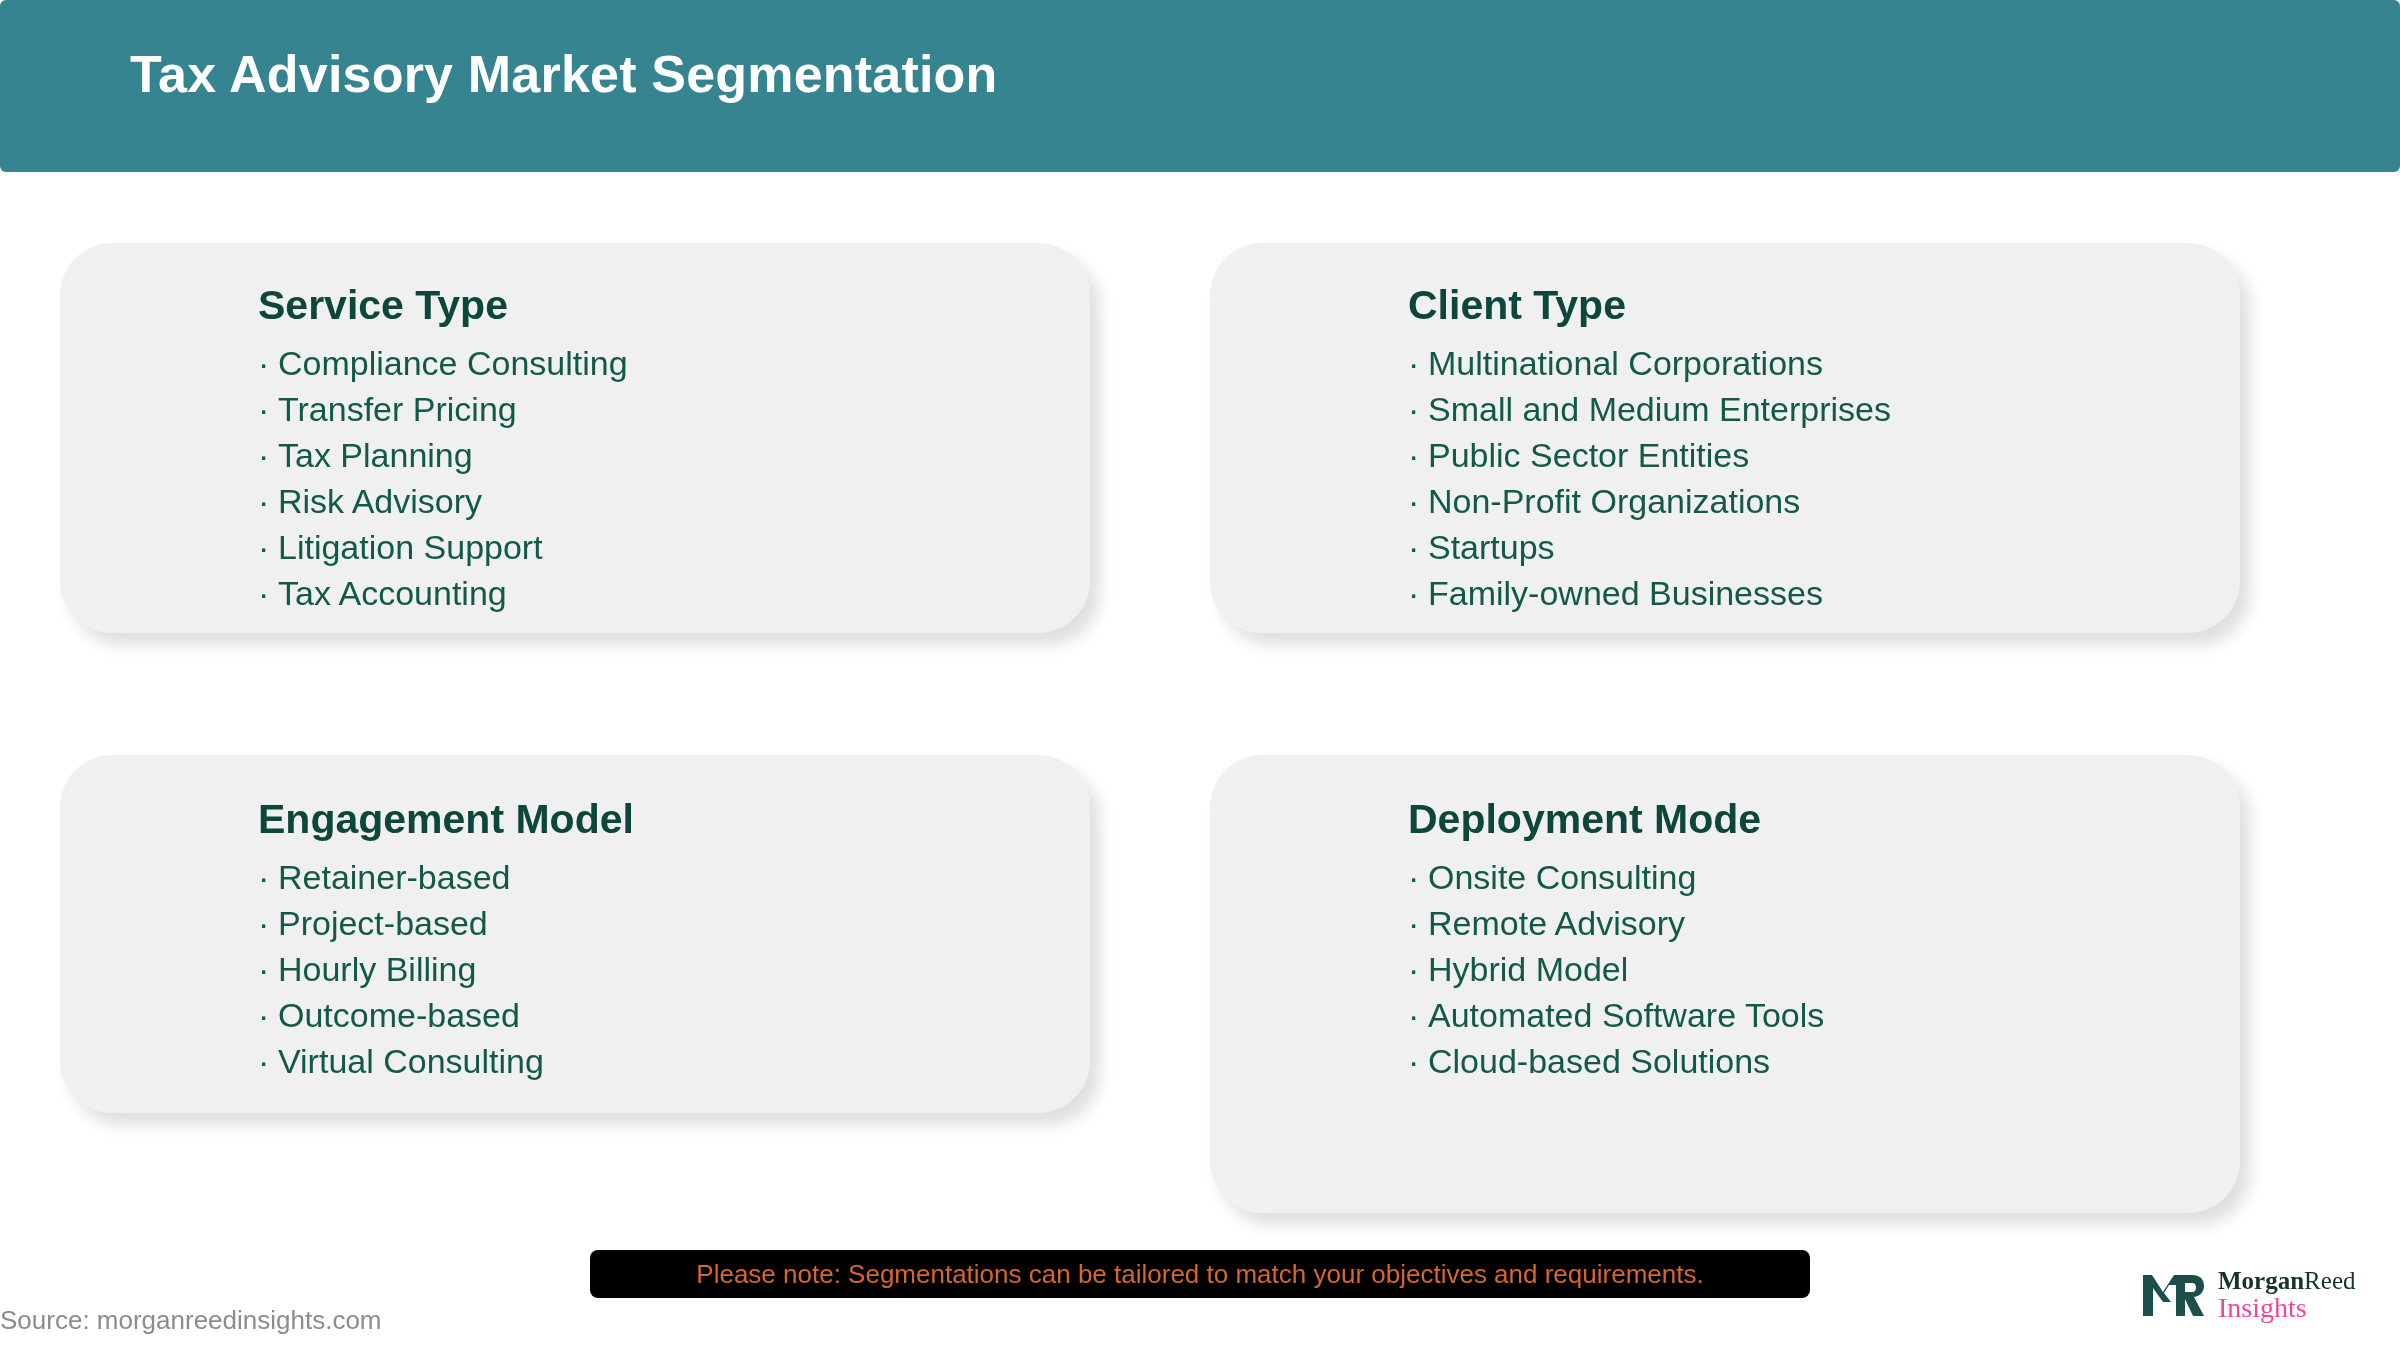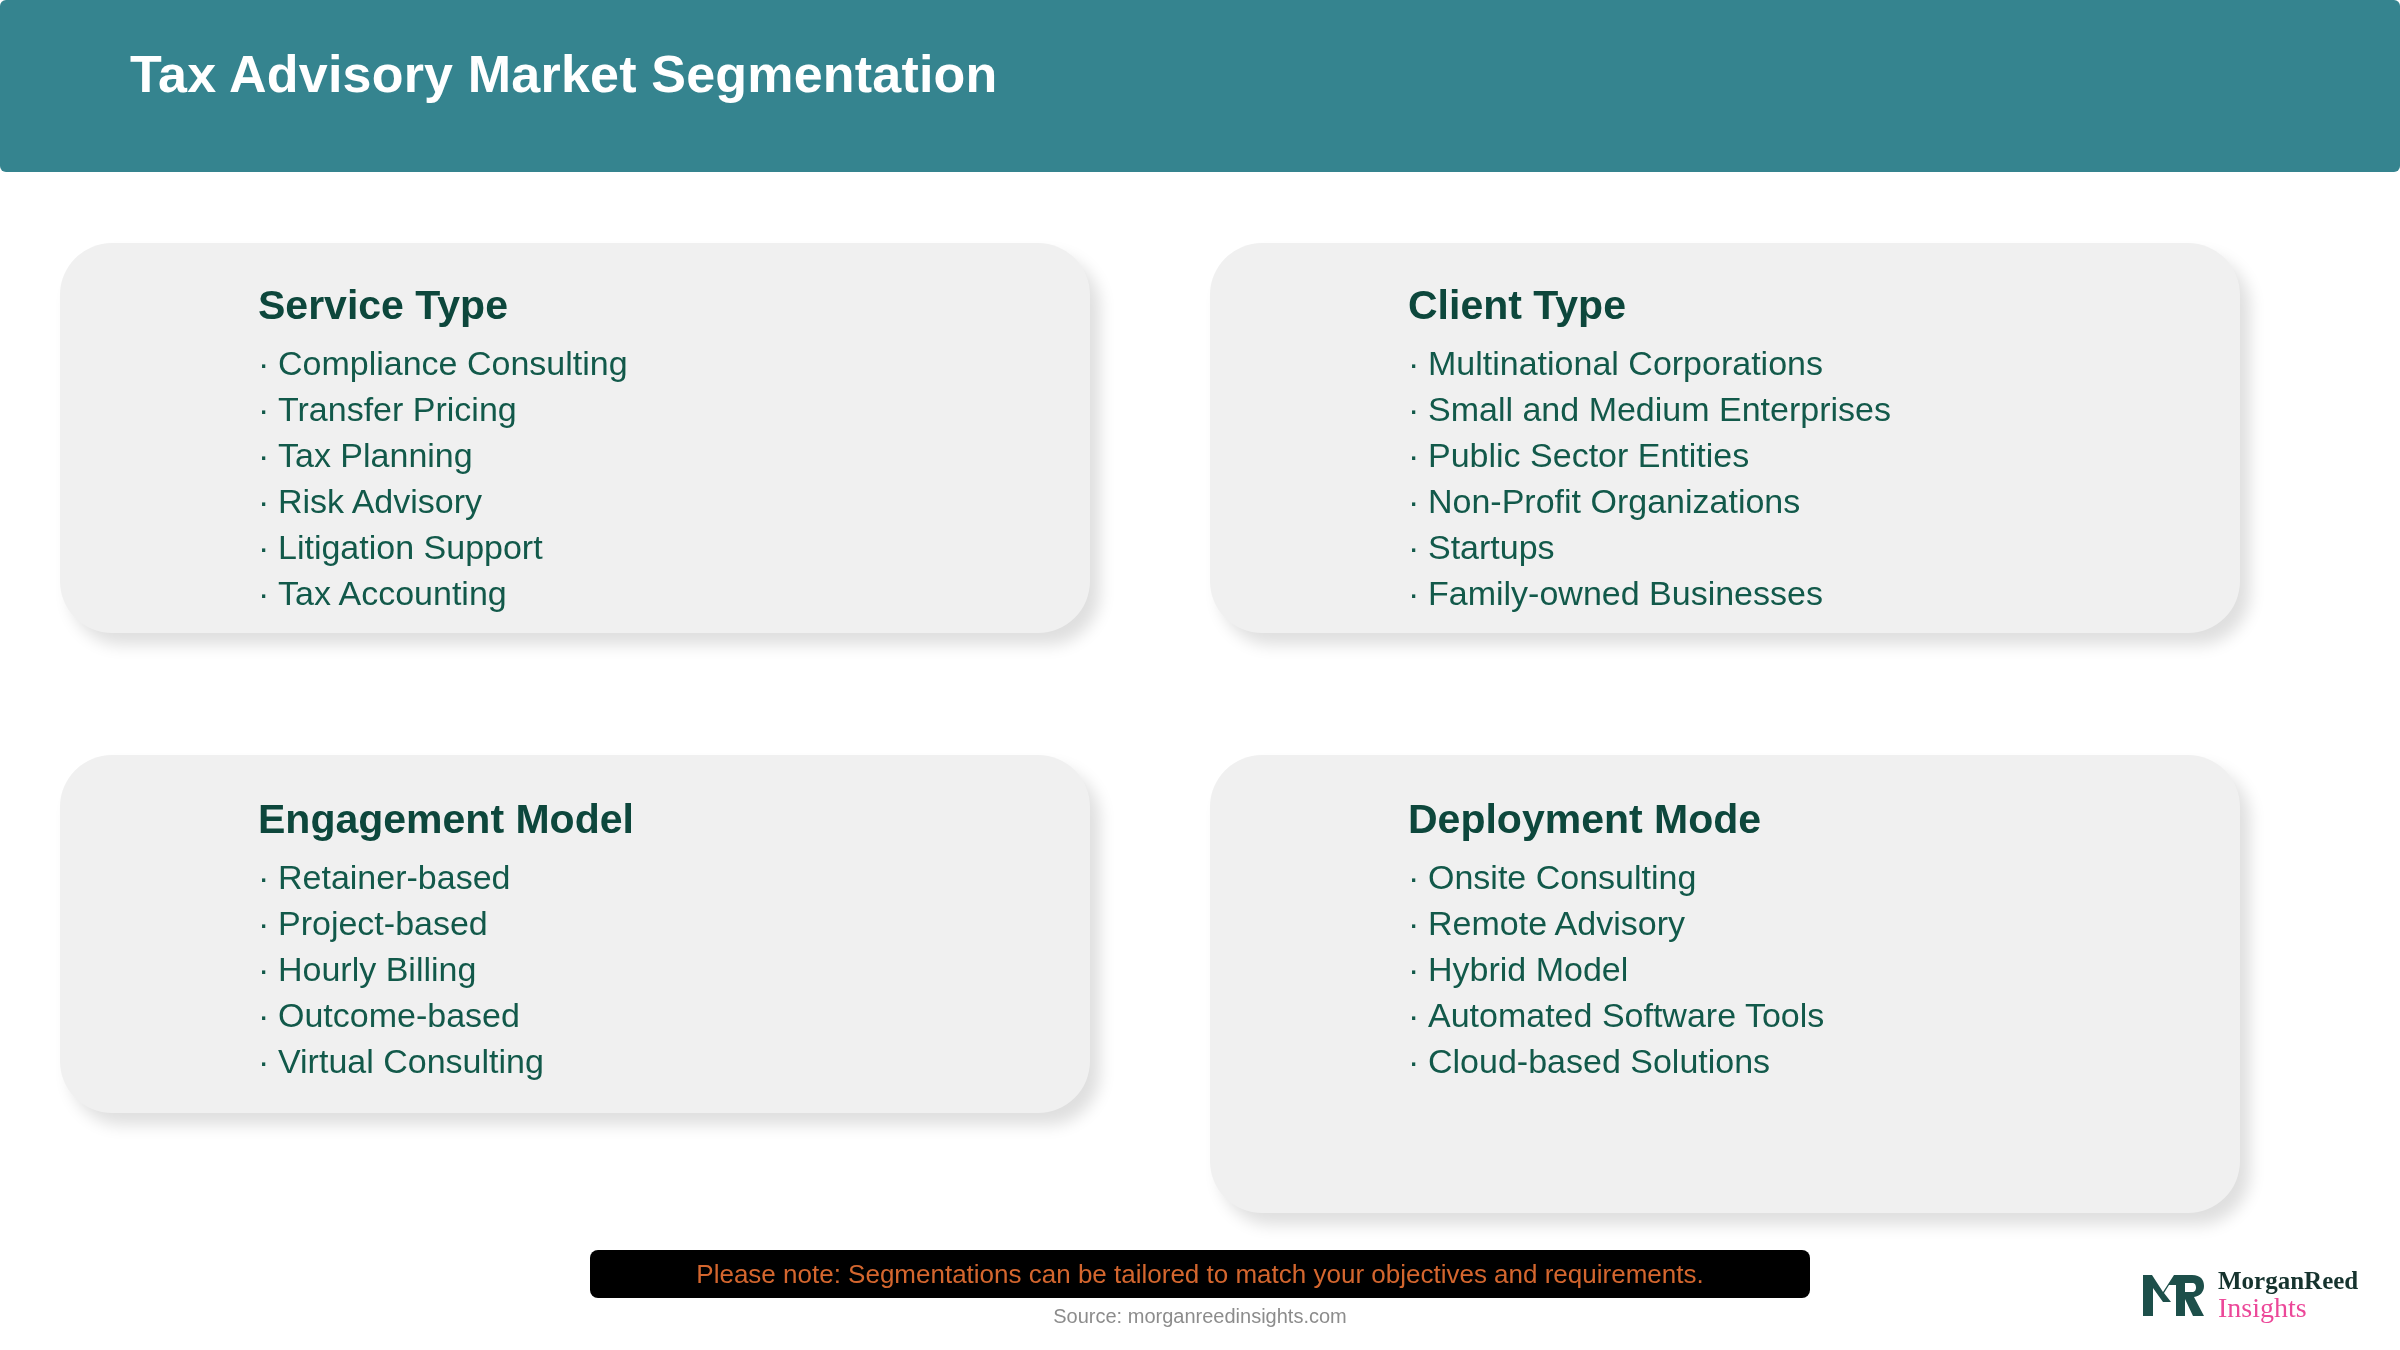--- a/index.html
+++ b/index.html
@@ -119,22 +119,21 @@
   .note-text {
     font-size: 26px;
     color: #d4662e;
     white-space: nowrap;
   }
   .source-text {
     position: absolute;
     left: 0;
     top: 65px;
     width: 2400px;
-    text-align: center;
-    font-size: 20px;
+    font-size: 26px;
     color: #8c8c8c;
     white-space: nowrap;
   }
 
   
   .logo {
     position: absolute;
     left: 2140px;
     top: 1268px;
     display: flex;
@@ -151,21 +150,21 @@
     flex-direction: column;
     line-height: 1.02;
   }
   .logo-line1 {
     font-family: "Liberation Serif", serif;
     font-size: 25px;
     font-weight: bold;
     color: #16332e;
     white-space: nowrap;
   }
-  .logo-line1 .reed { font-weight: bold; }
+  .logo-line1 .reed { font-weight: normal; }
   .logo-line2 {
     font-family: "Liberation Serif", serif;
     font-size: 28px;
     color: #ec4899;
     white-space: nowrap;
   }
 </style>
 </head>
 <body>
 

